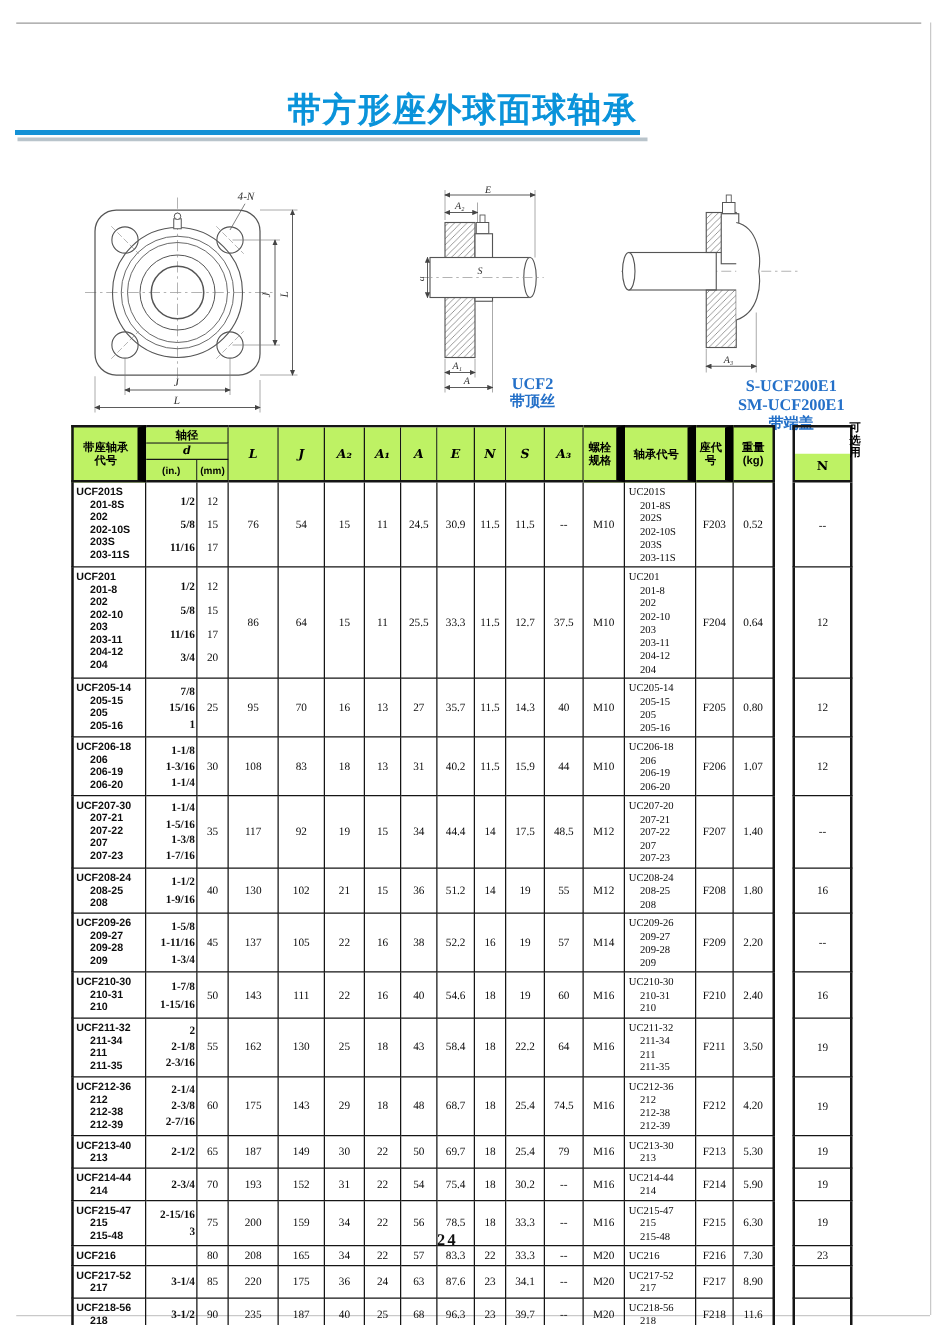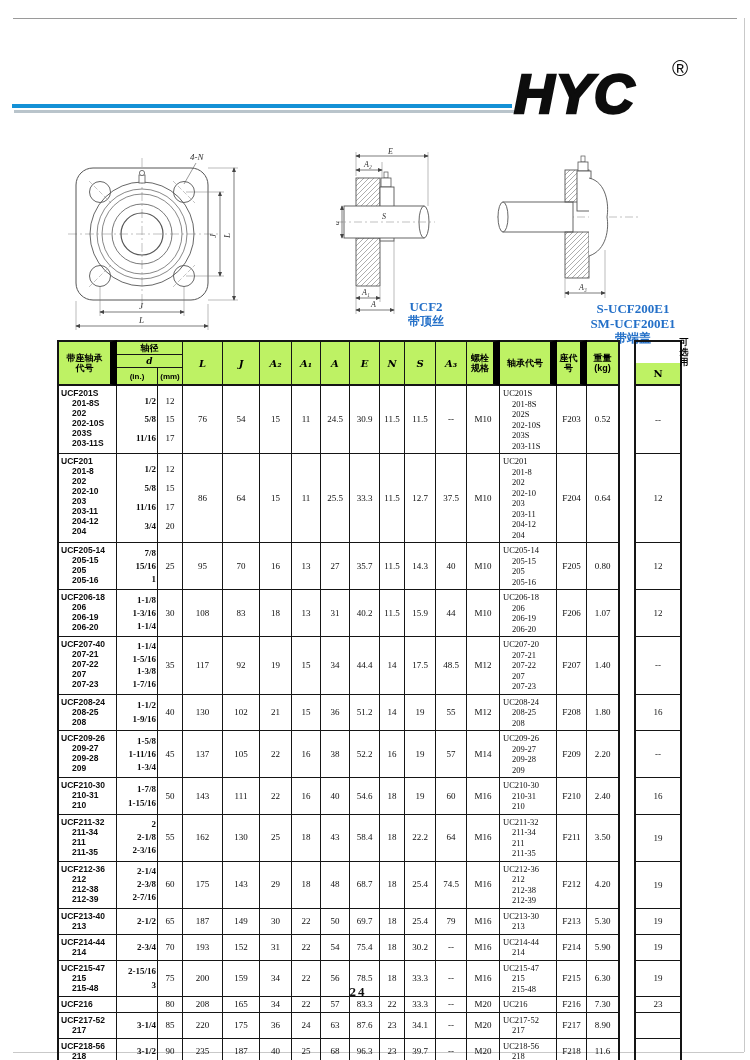--- a/index.html
+++ b/index.html
@@ -86,27 +86,24 @@
 </style>
 </head>
 <body>
 
 <div id="page">
 
   <div class="abs" id="top-rule"></div>
   <div class="abs" id="right-rule"></div>
   <div class="abs" id="bottom-rule"></div>
 
+  <div class="abs" id="page-title">带方形座外球面球轴承</div>
   <div class="abs" id="title-rule-blue"></div>
   <div class="abs" id="title-rule-silver"></div>
 
-  <div class="abs" id="brand">
-    <span id="brand-text">HYC</span>
-    <span id="brand-reg">®</span>
-  </div>
 
   <svg class="abs" style="left:62px;top:146px;" width="194" height="194" viewBox="0 0 194 194">
     <defs>
       <marker id="ar" markerWidth="7" markerHeight="6" refX="6" refY="3" orient="auto-start-reverse">
         <path d="M0,0 L7,3 L0,6 z" fill="#444"></path>
       </marker>
     </defs>
     <line x1="6" y1="88" x2="156" y2="88" stroke="#999" stroke-width="0.6" stroke-dasharray="9 3 2 3"></line>
     <line x1="80" y1="12" x2="80" y2="164" stroke="#999" stroke-width="0.6" stroke-dasharray="9 3 2 3"></line>
     <rect x="14" y="22" width="132" height="132" rx="17" fill="none" stroke="#555" stroke-width="1"></rect>
@@ -410,21 +407,21 @@
             <div class="ln sub">206-19</div>
             <div class="ln sub">206-20</div>
           </div>
           <div class="cell c14">F206</div>
           <div class="cell c15">1.07</div>
           <div class="rgap"></div>
           <div class="opt-cell">12</div>
         </div>
         <div class="trow">
           <div class="cell c0">
-            <div class="ln first">UCF207-40</div>
+            <div class="ln first">UCF207-30</div>
             <div class="ln sub">207-21</div>
             <div class="ln sub">207-22</div>
             <div class="ln sub">207</div>
             <div class="ln sub">207-23</div>
           </div>
           <div class="cell c1">
             <div class="sv">1-1/4</div>
             <div class="sv">1-5/16</div>
             <div class="sv">1-3/8</div>
             <div class="sv">1-7/16</div>

